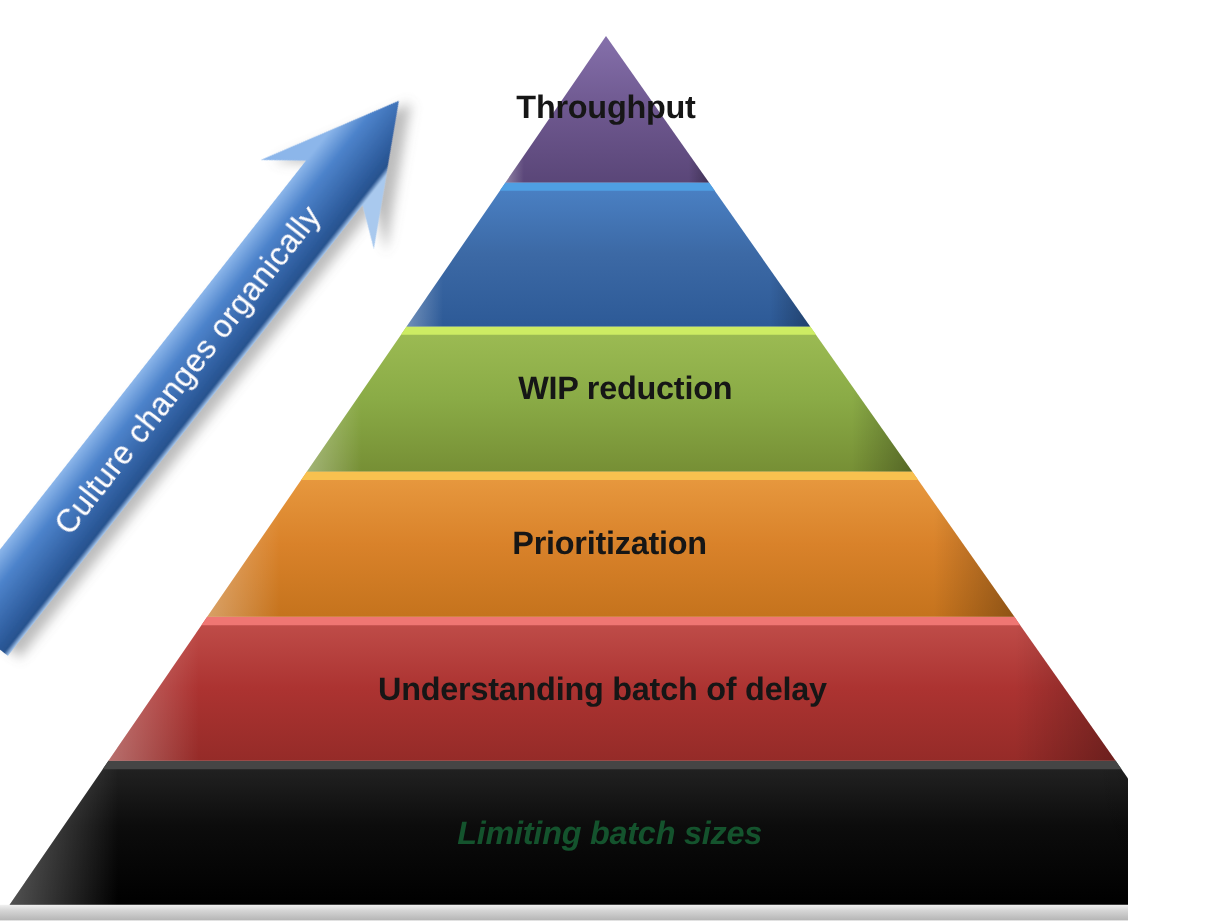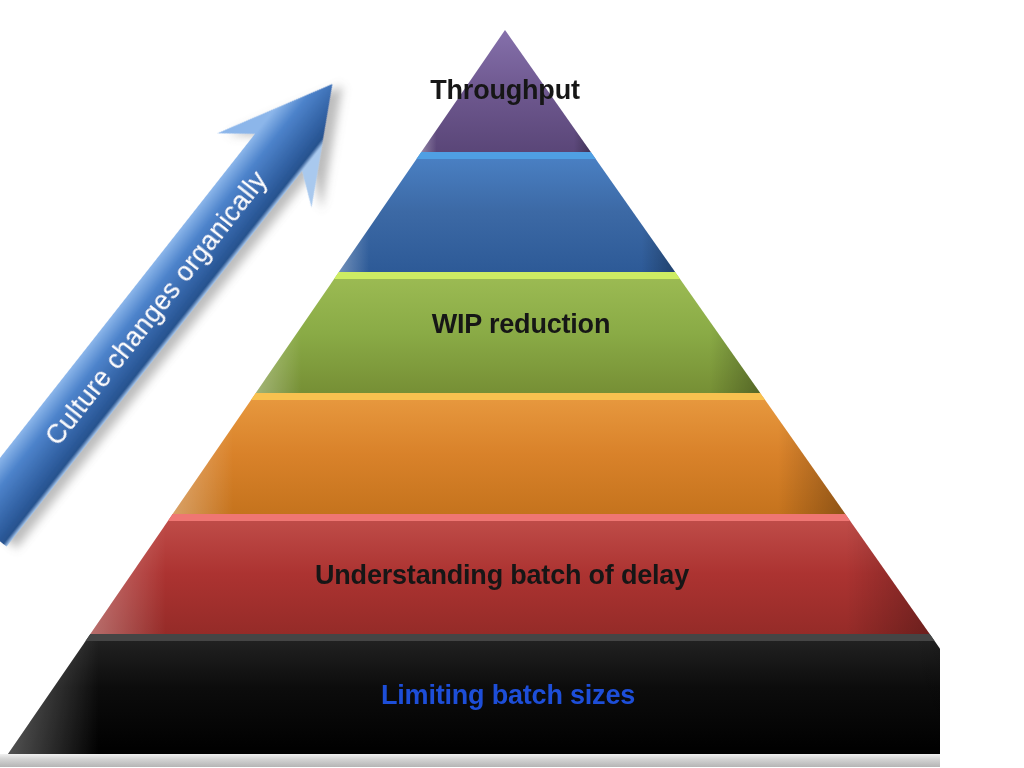--- a/index.html
+++ b/index.html
@@ -13,21 +13,21 @@
   .stage svg{position:absolute;left:0;top:0;}
   .lvl{
     position:absolute;
     transform:translate(-50%,-50%);
     font-weight:bold;
     font-size:27px;
     color:#161616;
     white-space:nowrap;
     letter-spacing:-0.2px;
   }
-  .lvl.inverse{color:#1d4ed8;}
+  .lvl.inverse{color:#14532d;font-style:italic;}
   .arrow-label{
     font-weight:normal;
     font-size:27px;
     letter-spacing:0.5px;
   }
 </style>
 </head>
 <body>
 
 <div class="stage">
@@ -125,16 +125,17 @@
     </g>
 
     <g transform="translate(-17,528) rotate(-51.8)" filter="url(#ds)">
       <polygon points="0,-30 478,-30 455,-60 565,0 455,60 478,30 0,30" fill="url(#gArrow)"></polygon>
       <text class="arrow-label" x="110" y="9" fill="#ffffff" textLength="340" lengthAdjust="spacingAndGlyphs">Culture changes organically</text>
     </g>
   </svg>
 
   <div class="lvl" style="left:505px; top:90px;">Throughput</div>
   <div class="lvl" style="left:506px; top:324px;margin-left:15px;">WIP reduction</div>
+  <div class="lvl" style="left:508px; top:453px;">Prioritization</div>
   <div class="lvl" style="left:502px; top:575px;">Understanding batch of delay</div>
   <div class="lvl inverse" style="left:508px; top:695px;">Limiting batch sizes</div>
 
 </div>
 
 </body></html>

